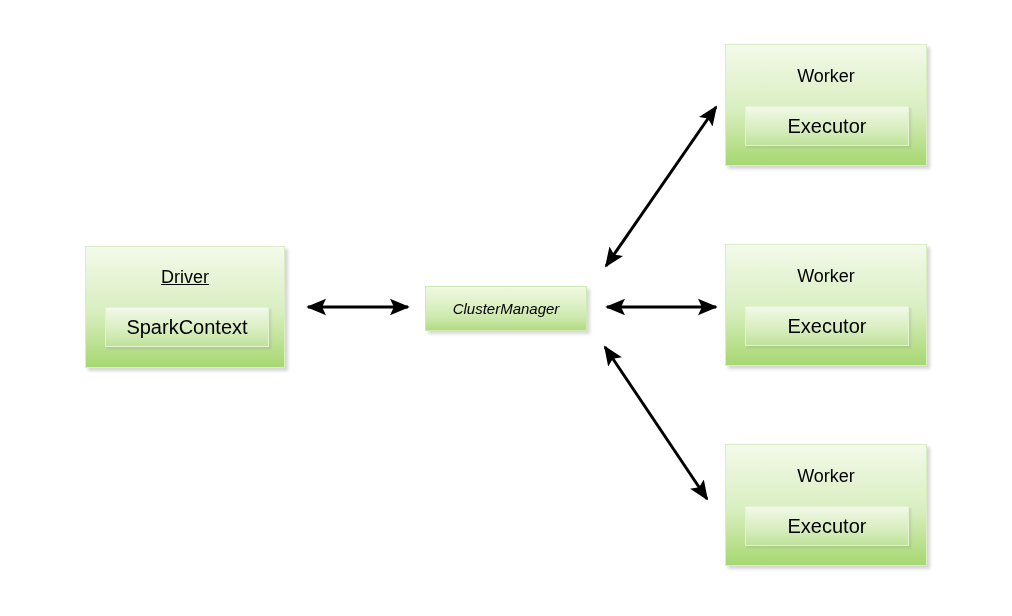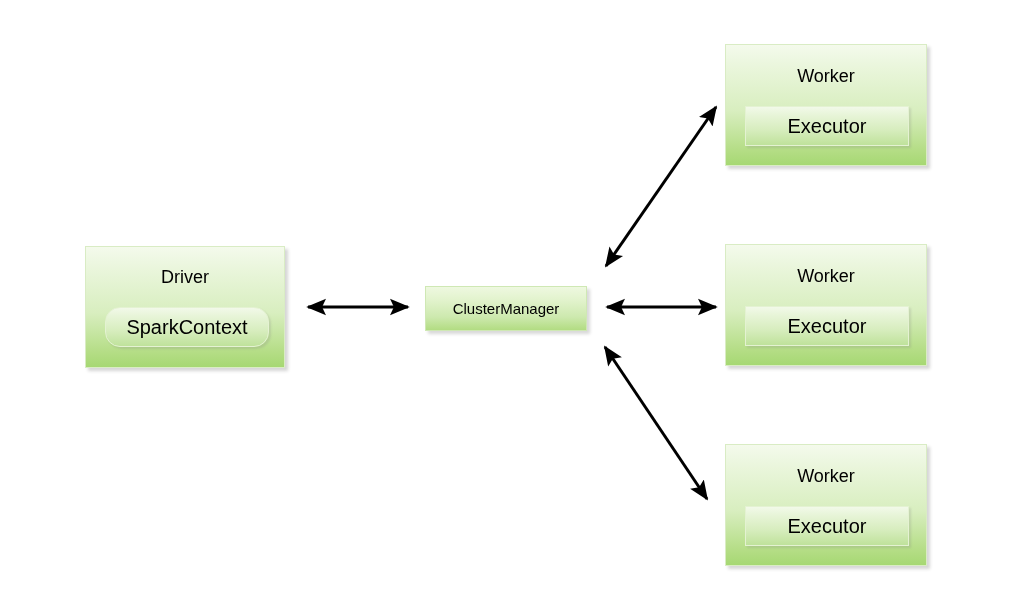--- a/index.html
+++ b/index.html
@@ -82,27 +82,27 @@
     height: 616px;
     pointer-events: none;
   }
 </style>
 </head>
 <body>
 
 <div id="canvas">
 
   <div class="node" style="left:85px; top:246px; width:200px; height:122px;">
-    <div class="node-title" style="top:21px;">Driver</div>
-    <div class="subnode" style="left:19px; top:60px; width:164px; height:40px;border-radius:15px;">
+    <div class="node-title" style="top:21px;text-decoration:underline;">Driver</div>
+    <div class="subnode" style="left:19px; top:60px; width:164px; height:40px;">
       <span class="subnode-label">SparkContext</span>
     </div>
   </div>
 
-  <div class="flatnode" style="left:425px; top:286px; width:162px; height:45px;">
+  <div class="flatnode" style="left:425px; top:286px; width:162px; height:45px;font-style:italic;">
     <span class="flatnode-label">ClusterManager</span>
   </div>
 
   <div class="node" style="left:725px; top:44px; width:202px; height:122px;">
     <div class="node-title" style="top:22px;">Worker</div>
     <div class="subnode" style="left:19px; top:61px; width:164px; height:40px;">
       <span class="subnode-label">Executor</span>
     </div>
   </div>
 

